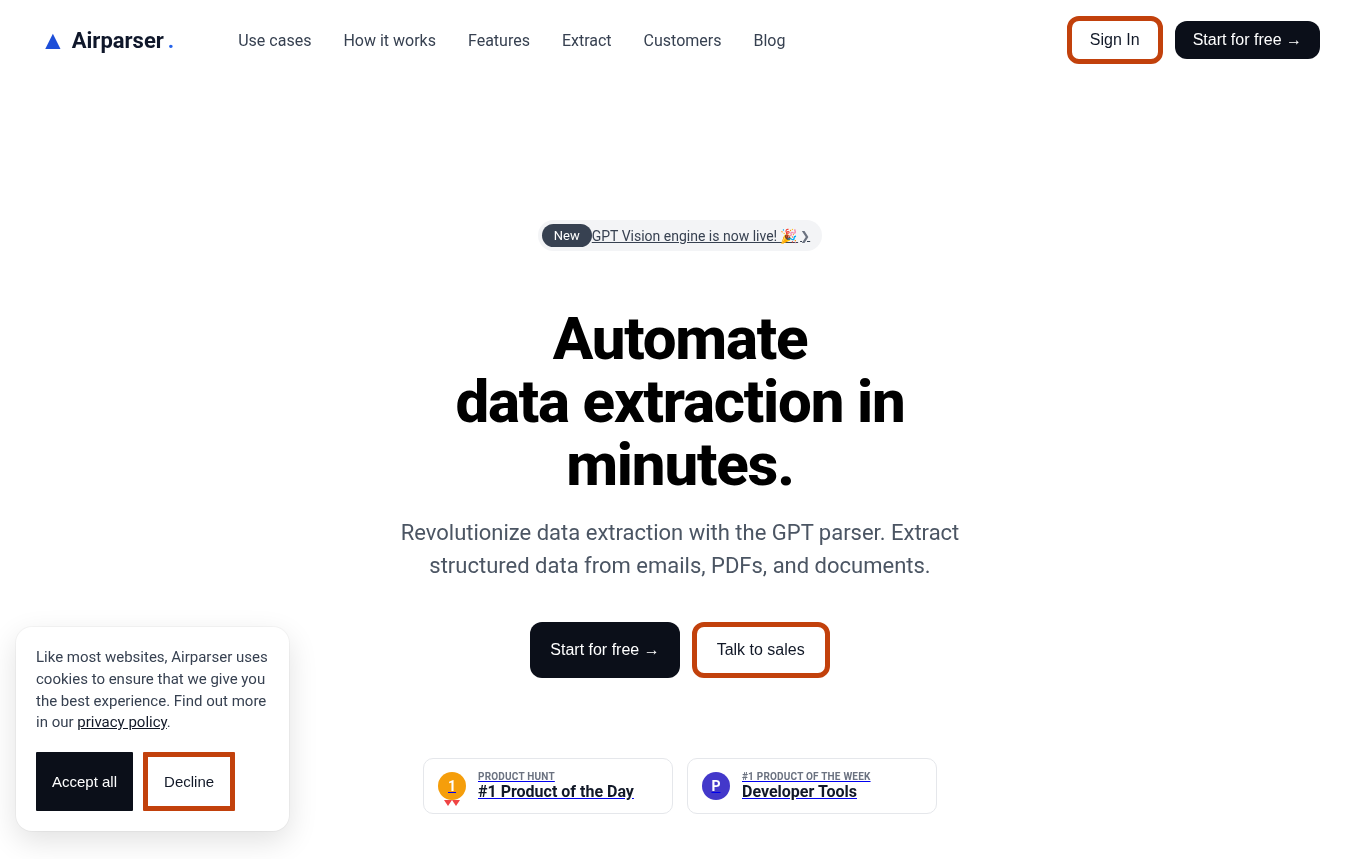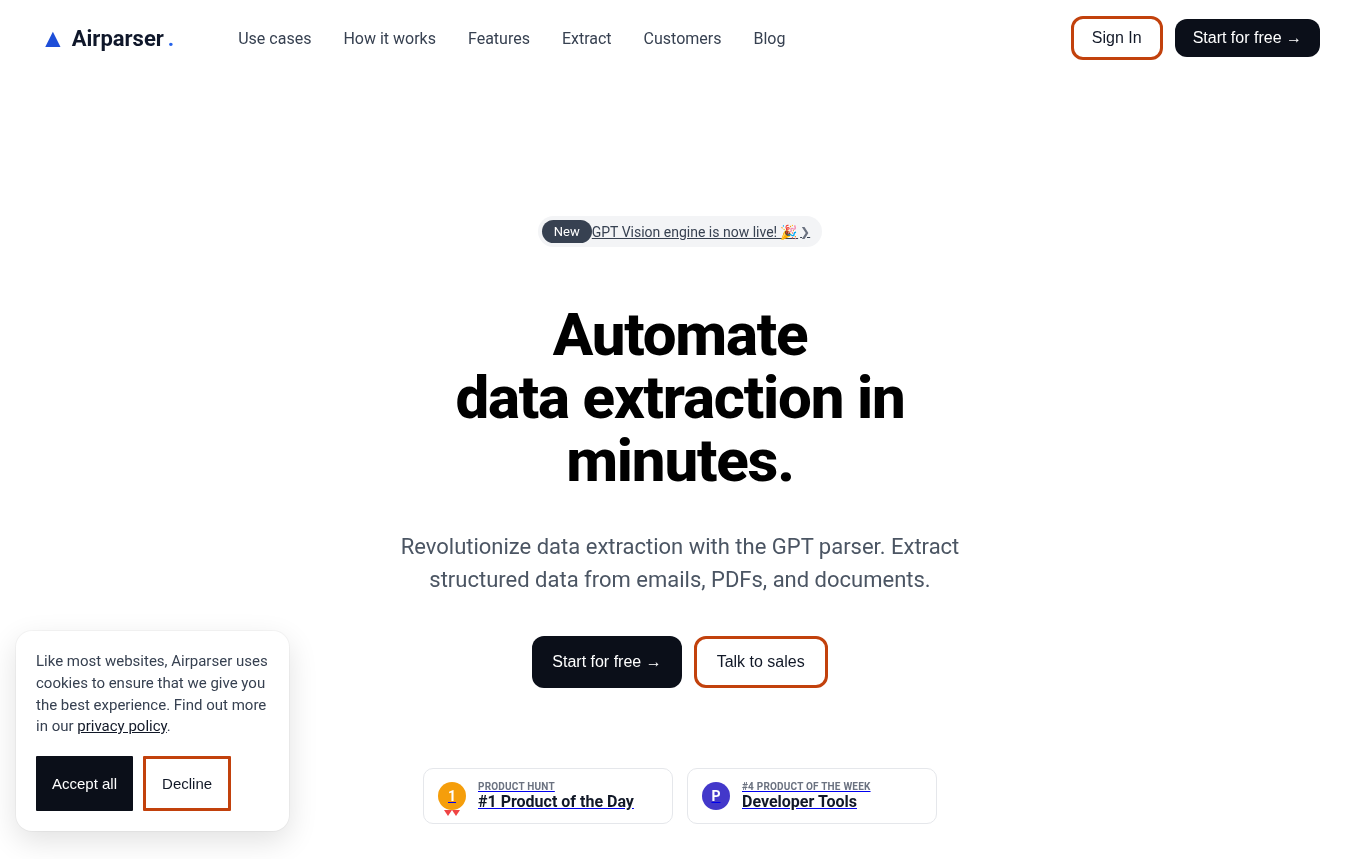--- a/index.html
+++ b/index.html
@@ -49,21 +49,21 @@
 }
 .btn {
   border-radius: 12px;
   padding: 10px 18px;
   font-size: 16px;
   cursor: pointer;
   border: none;
 }
 .btn-outline {
   background: #fff;
-  border: 3px solid #c2410c;
+  border: 5px solid #c2410c;
   color: #111827;
 }
 .btn-dark {
   background: #0b0f19;
   color: #fff;
 }
 .hero {
   text-align: center;
   padding-top: 140px;
 }
@@ -88,21 +88,21 @@
   font-size: 60px;
   font-weight: 800;
   line-height: 1.05;
   margin-top: 56px;
   letter-spacing: -0.02em;
   color: #000000;
 }
 .hero-sub {
   font-size: 22px;
   color: #4b5563;
-  margin-top: 38px;
+  margin-top: 20px;
   max-width: 640px;
   margin-left: auto;
   margin-right: auto;
   line-height: 1.5;
 }
 .hero-ctas {
   display: flex;
   gap: 12px;
   justify-content: center;
   margin-top: 40px;
@@ -202,21 +202,21 @@
     <a href="#" class="award">
       <span class="award-icon gold">1</span>
       <span>
         <div class="award-top">PRODUCT HUNT</div>
         <div class="award-main">#1 Product of the Day</div>
       </span>
     </a>
     <a href="#" class="award">
       <span class="award-icon blue">P</span>
       <span>
-        <div class="award-top">#4 PRODUCT OF THE WEEK</div>
+        <div class="award-top">#1 PRODUCT OF THE WEEK</div>
         <div class="award-main">Developer Tools</div>
       </span>
     </a>
   </div>
 
   
 </main>
 
 <div class="cookie">
   <p>

